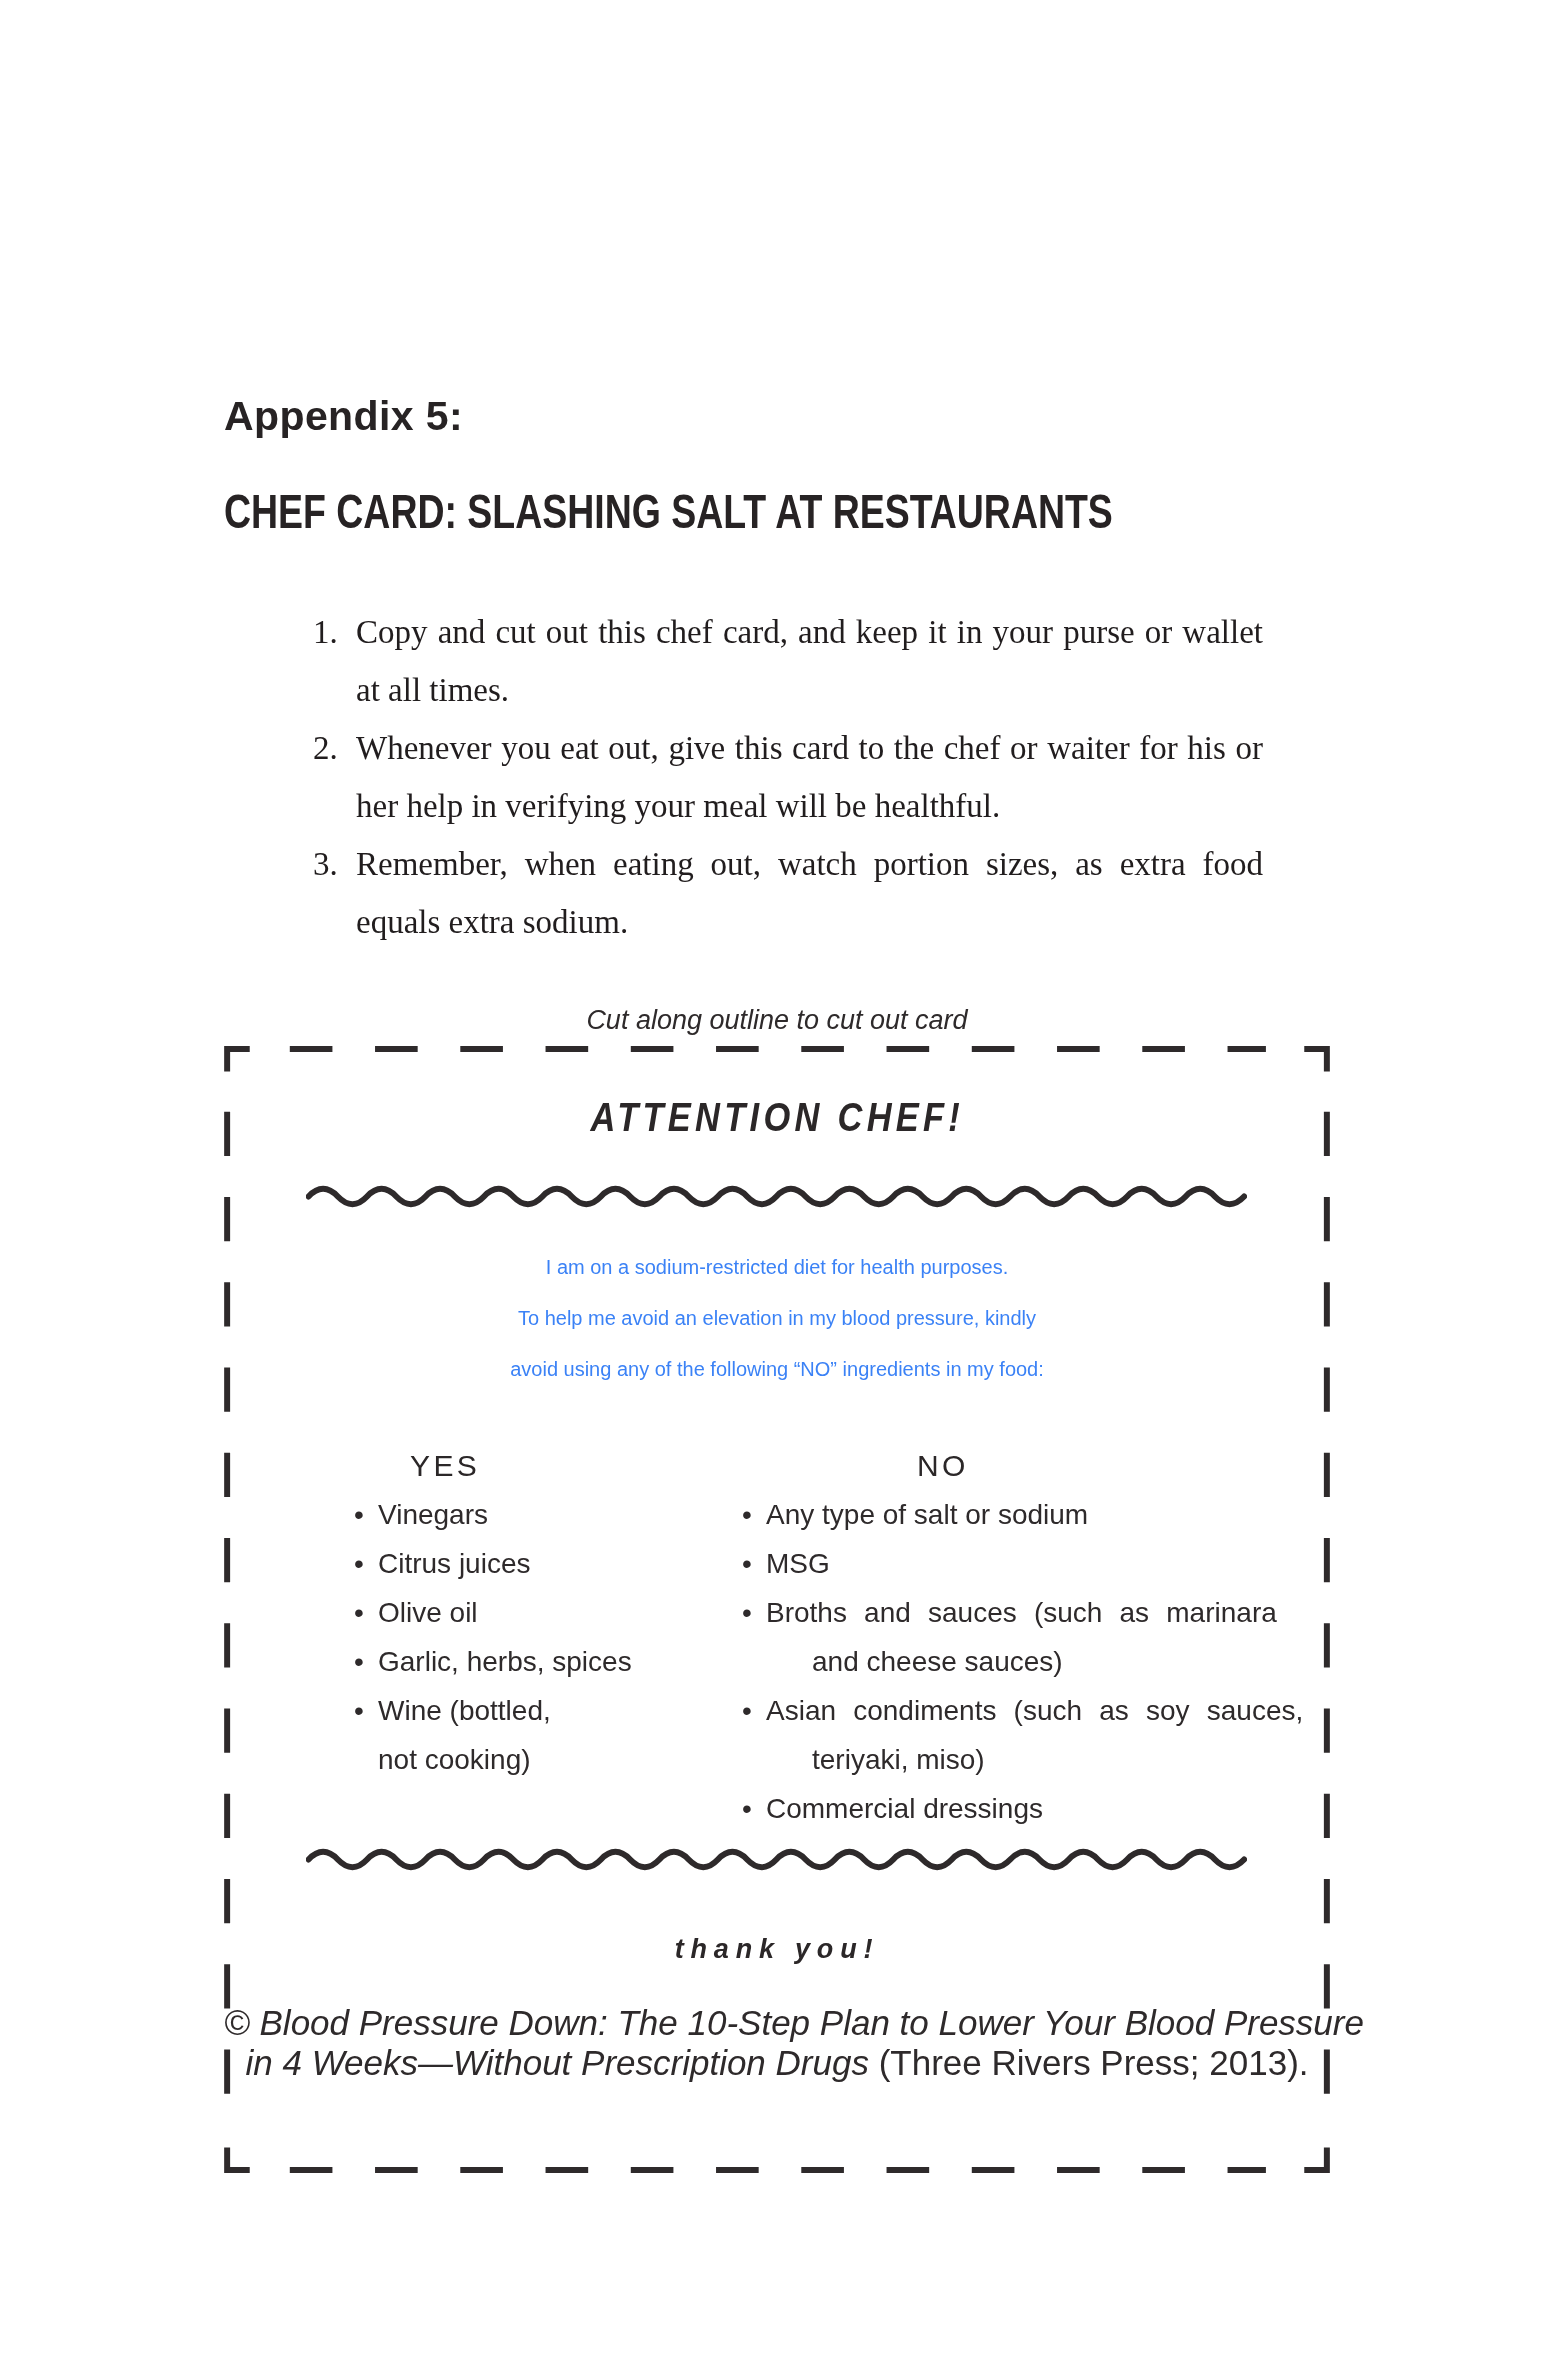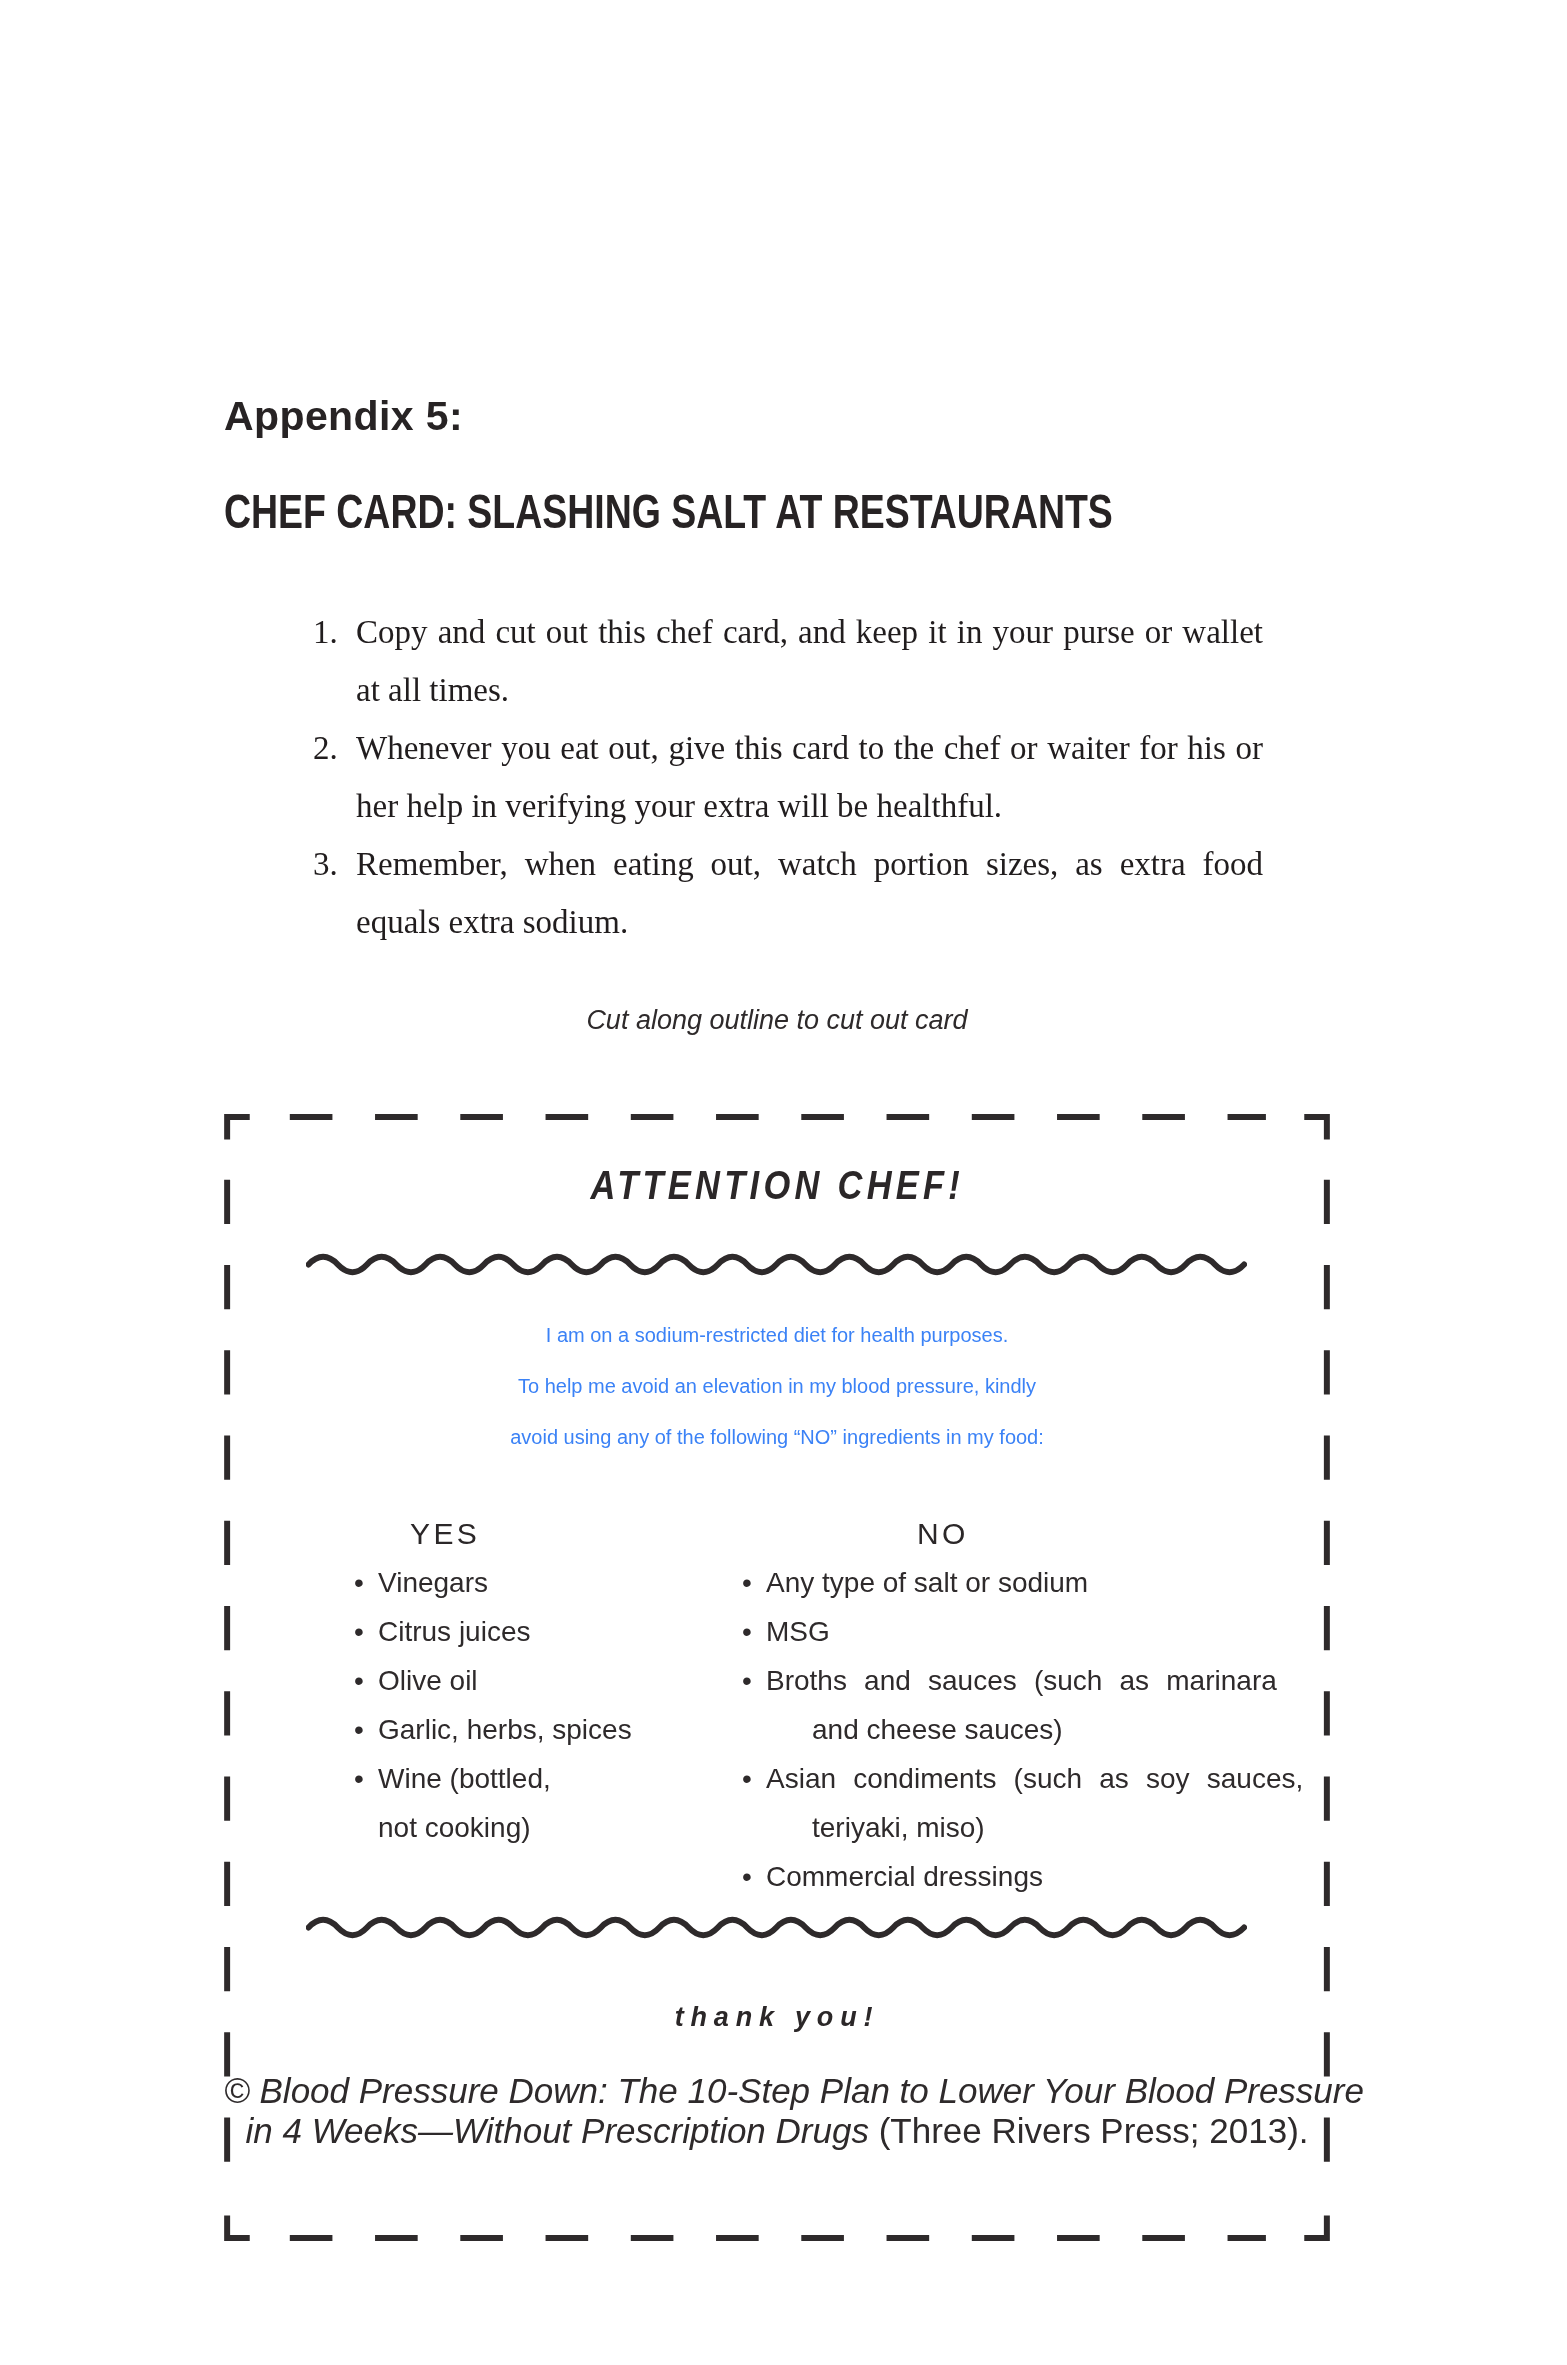--- a/index.html
+++ b/index.html
@@ -31,21 +31,21 @@
     text-align:justify;
   }
   .instructions li { position:relative; }
   .instructions .num { position:absolute; left:-43px; top:0; }
   
   .cut-caption {
     position:absolute; left:224px; top:977px; width:1106px;
     text-align:center; font-style:italic; font-size:27px; color:#2e2a2b;
   }
   
-  .chef-card { position:absolute; left:224px; top:1086px; width:1106px; height:1127px; }
+  .chef-card { position:absolute; left:224px; top:1018px; width:1106px; height:1127px; }
   .card-border { position:absolute; left:0; top:0; }
   .card-heading { position:absolute; left:0; top:49px; width:100%; text-align:center; line-height:44px; white-space:nowrap; }
   .card-heading > span {
     display:inline-block; transform:scaleX(0.84);
     font-size:41px; font-weight:bold; font-style:italic; letter-spacing:5.1px; color:#2b2728;
   }
   .squiggle { position:absolute; left:82px; width:941px; height:29px; }
   .squiggle.top { top:136px; }
   .squiggle.bottom { top:799px; }
   .intro { position:absolute; left:0; top:196px; width:100%; text-align:center; }
@@ -84,21 +84,21 @@
     <span>CHEF CARD: SLASHING SALT AT RESTAURANTS</span>
   </div>
 
   <ol class="instructions">
     <li>
       <span class="num">1.</span>
       <span>Copy and cut out this chef card, and keep it in your purse or wallet at all times.</span>
     </li>
     <li>
       <span class="num">2.</span>
-      <span>Whenever you eat out, give this card to the chef or waiter for his or her help in verifying your extra will be healthful.</span>
+      <span>Whenever you eat out, give this card to the chef or waiter for his or her help in verifying your meal will be healthful.</span>
     </li>
     <li>
       <span class="num">3.</span>
       <span>Remember, when eating out, watch portion sizes, as extra food equals extra sodium.</span>
     </li>
   </ol>
 
   <div class="cut-caption">Cut along outline to cut out card</div>
 
   <div class="chef-card">

